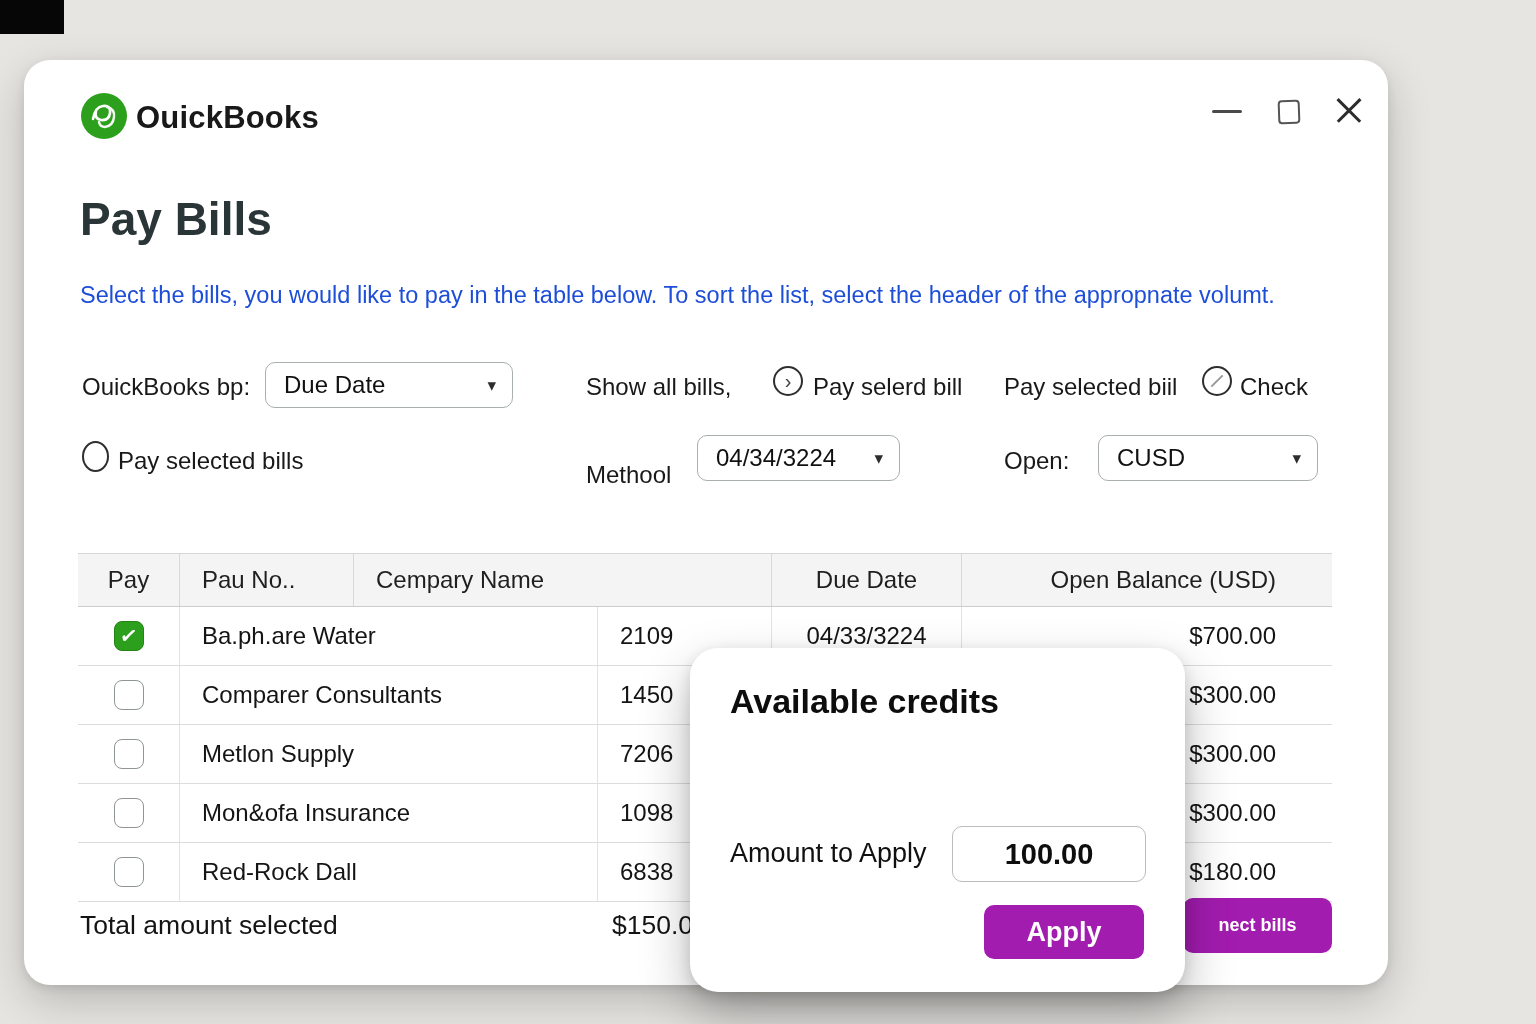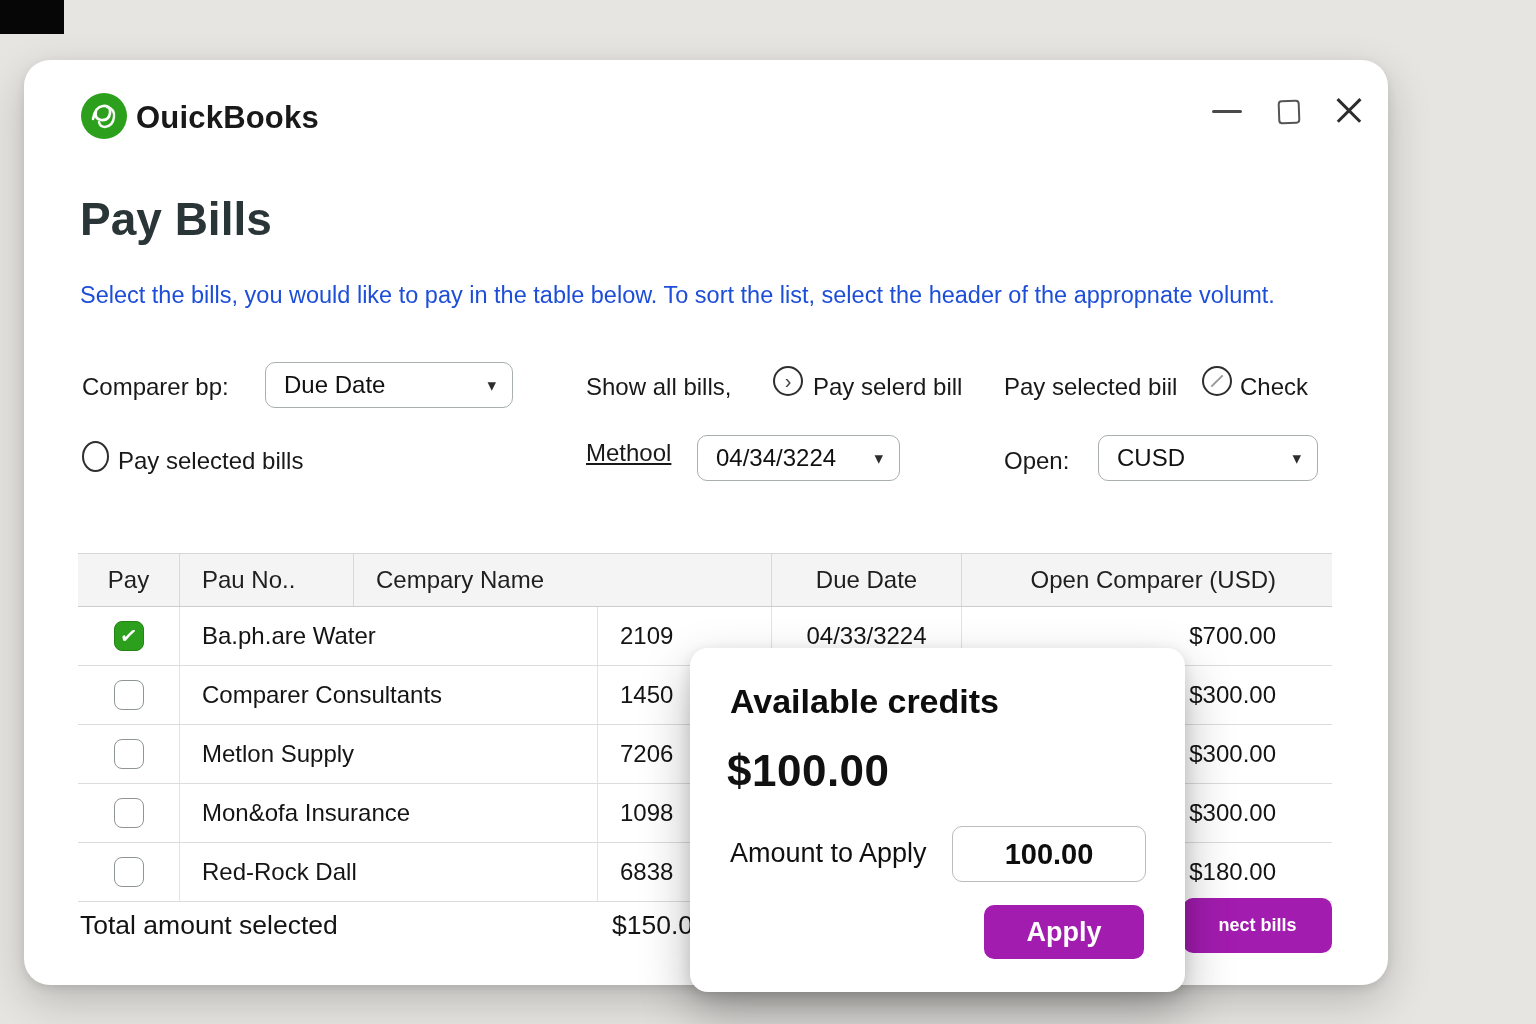--- a/index.html
+++ b/index.html
@@ -83,21 +83,21 @@
   .green-btn {
     background:#a21caf; color:#fff; border:none; border-radius:10px;
     font-family:"Liberation Sans", sans-serif; font-weight:700; cursor:pointer;
     display:flex; align-items:center; justify-content:center;
   }
   .footer-action { position:absolute; left:1159px; top:838px; width:149px; height:55px; font-size:18px; }
 
   
   .credits-popup {
     position:absolute; left:690px; top:648px; width:495px; height:344px;
-    background:#fff; border-radius:18px; z-index:10;
+    background:#fff; border-radius:28px; z-index:10;
     box-shadow:0 22px 50px rgba(0,0,0,0.28), 0 4px 14px rgba(0,0,0,0.12);
   }
   .credits-title { position:absolute; left:40px; top:34px; font-size:34px; font-weight:600; color:#0d0d0d; }
   .credits-amount { position:absolute; left:37px; top:98px; font-size:44px; font-weight:700; color:#111; letter-spacing:0.5px; }
   .apply-label { position:absolute; left:40px; top:190px; font-size:27px; color:#101010; }
   .apply-input {
     position:absolute; left:262px; top:178px; width:194px; height:56px;
     border:1.6px solid #b9bdbd; border-radius:10px; background:#fff;
     font-family:"Liberation Sans", sans-serif; font-size:29px; font-weight:700; color:#0e0e0e;
     text-align:center; outline:none;
@@ -120,56 +120,56 @@
   </span>
   <div class="app-title">OuickBooks</div>
 
   <div class="win-btn win-min"></div>
   <div class="win-btn win-max"></div>
   <div class="win-btn win-close"></div>
 
   <h1 class="page-title">Pay Bills</h1>
   <p class="page-desc">Select the bills, you would like to pay in the table below. To sort the list, select the header of the appropnate volumt.</p>
 
-  <span class="ctl-label" style="left:58px; top:313px;">Comparer bp:</span>
+  <span class="ctl-label" style="left:58px; top:313px;">OuickBooks bp:</span>
   <div class="select-box" style="left:241px; top:302px; width:248px;">
     <span>Due Date</span>
     <span class="caret">▾</span>
   </div>
   <span class="ctl-label" style="left:562px; top:313px;">Show all bills,</span>
   <div class="radio-circle" style="left:749px; top:306px;">
     <span>›</span>
   </div>
   <span class="ctl-label" style="left:789px; top:313px;">Pay selerd bill</span>
   <span class="ctl-label" style="left:980px; top:313px;">Pay selected biil</span>
   <div class="radio-circle" style="left:1178px; top:306px;">
     <span class="slash"></span>
   </div>
   <span class="ctl-label" style="left:1216px; top:313px;">Check</span>
 
   <div class="oval-check" style="left:58px; top:381px;"></div>
   <span class="ctl-label" style="left:94px; top:387px;">Pay selected bills</span>
-  <span class="ctl-label" style="left:562px; top:379px;text-decoration:underline;">Methool</span>
+  <span class="ctl-label" style="left:562px; top:401px;">Methool</span>
   <div class="select-box" style="left:673px; top:375px; width:203px;">
     <span>04/34/3224</span>
     <span class="caret">▾</span>
   </div>
   <span class="ctl-label" style="left:980px; top:387px;">Open:</span>
   <div class="select-box" style="left:1074px; top:375px; width:220px;">
     <span>CUSD</span>
     <span class="caret">▾</span>
   </div>
 
   <div class="bill-table">
     <div class="t-row header">
       <div class="t-cell col-pay">Pay</div>
       <div class="t-cell col-no">Pau No..</div>
       <div class="t-cell col-name">Cempary Name</div>
       <div class="t-cell col-due">Due Date</div>
-      <div class="t-cell col-bal">Open Comparer (USD)</div>
+      <div class="t-cell col-bal">Open Balance (USD)</div>
     </div>
 
     <div class="t-row body">
       <div class="t-cell col-pay">
           <span class="checkbox checked">
             <span class="tick">✓</span>
           </span>
         </div>
       <div class="t-cell col-name">Ba.ph.are Water</div>
       <div class="t-cell col-no">2109</div>
@@ -219,17 +219,16 @@
   </div>
 
   <div class="total-label">Total amount selected</div>
   <div class="total-value">$150.0</div>
   <button class="green-btn footer-action">nect bills</button>
 
 </div>
 
 <div class="credits-popup">
   <div class="credits-title">Available credits</div>
-  <div class="credits-amount">$100.00</div>
   <div class="apply-label">Amount to Apply</div>
   <input class="apply-input" type="text" value="100.00" style="">
   <button class="green-btn apply-btn">Apply</button>
 </div>
 
 </body></html>

